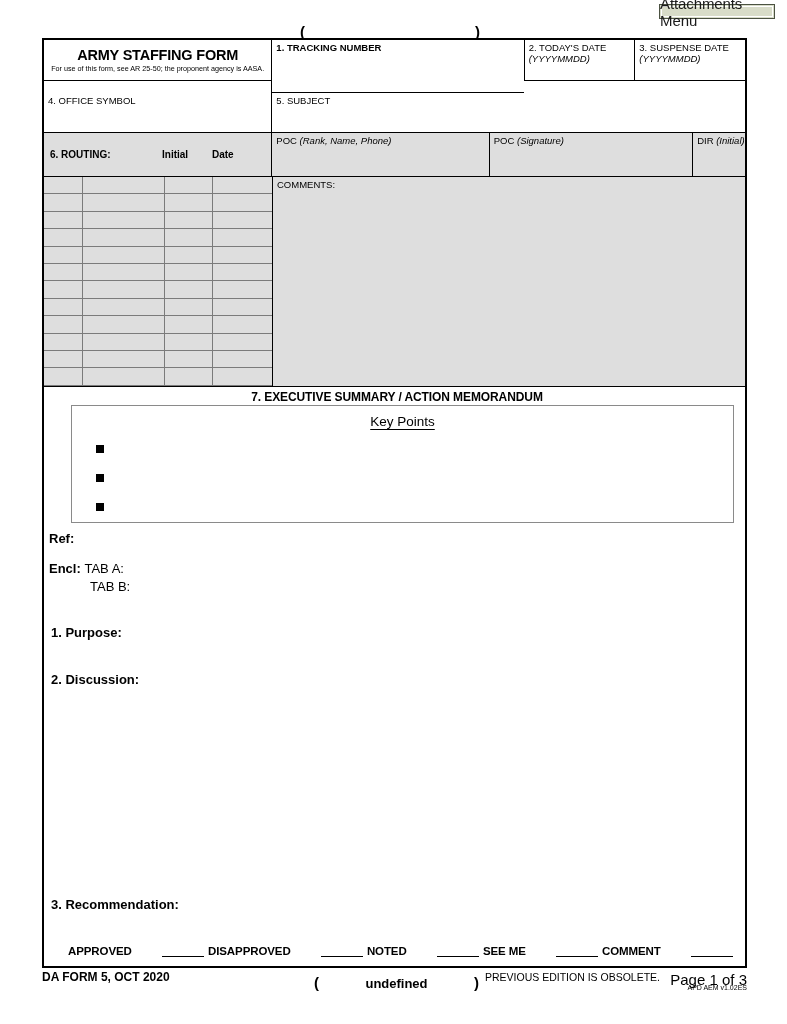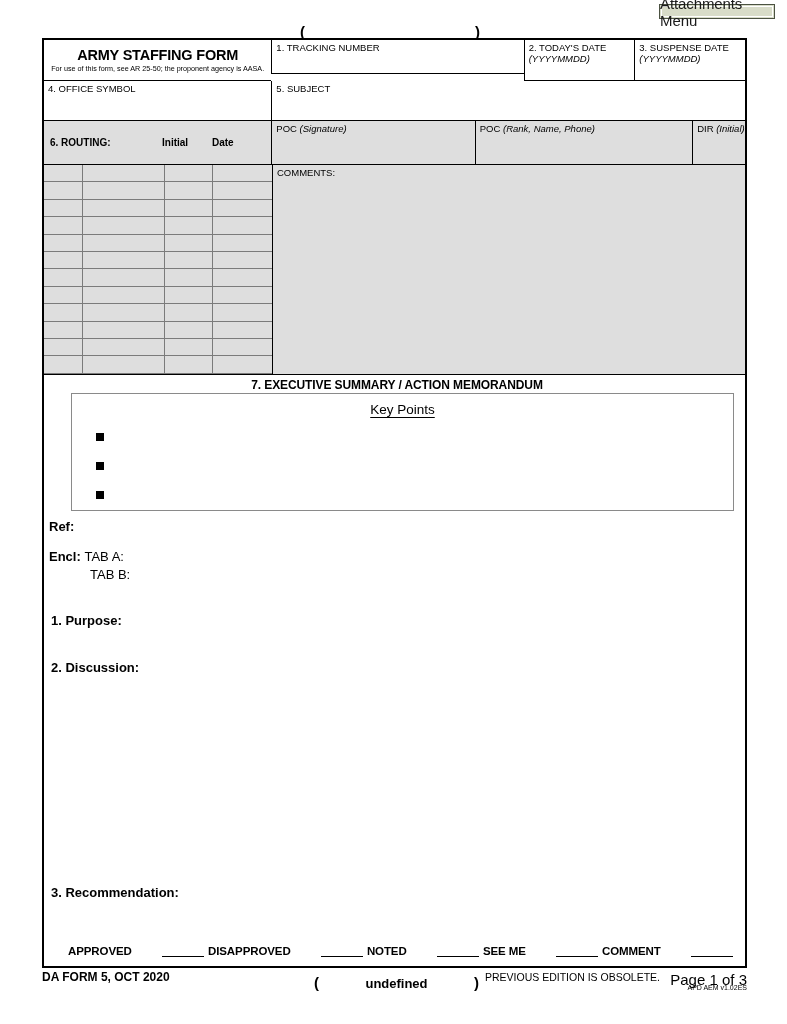--- a/index.html
+++ b/index.html
@@ -71,21 +71,21 @@
   
   #blk-title {
     width: 228px; height: 41px;
     display: flex; flex-direction: column;
     align-items: center; justify-content: center;
     text-align: center;
   }
   #blk-title .t1 { font-size: 14.5px; font-weight: 700; letter-spacing: -0.2px; }
   #blk-title .t2 { font-size: 7.2px; line-height: 1.25; margin-top: 1px; }
 
-  #blk-tracking { width: 253px; height: 34px; }
+  #blk-tracking { width: 253px; height: 53px; font-weight: bold; }
   #blk-today    { width: 111px; height: 41px; }
   #blk-suspense { width: 111px; height: 41px; }
 
   
   #blk-office  { width: 228px; height: 40px; }
   #blk-subject { width: 475px; height: 40px; }
 
   
   #routing-head {
     width: 228px; height: 44px;
@@ -256,30 +256,30 @@
       <div class="fld-num">5.  SUBJECT</div>
     </div>
   </div>
 
   <div class="row">
     <div class="cell bb shade" id="routing-head">
       <span class="rh-label">6. ROUTING:</span>
       <span class="rh-init">Initial</span>
       <span class="rh-date">Date</span>
     </div>
+    <div class="cell bl bb shade" id="blk-poc-rank">
+      <div class="fld-num">
+        <span>POC</span>
+        <i>(Rank, Name, Phone)</i>
+      </div>
+    </div>
     <div class="cell bl bb shade" id="blk-poc-sig">
       <div class="fld-num">
         <span>POC</span>
         <i>(Signature)</i>
-      </div>
-    </div>
-    <div class="cell bl bb shade" id="blk-poc-rank">
-      <div class="fld-num">
-        <span>POC</span>
-        <i>(Rank, Name, Phone)</i>
       </div>
     </div>
     <div class="cell bl bb shade" id="blk-dir">
       <div class="fld-num">
         <span>DIR</span>
         <i>(Initial)</i>
       </div>
     </div>
   </div>
 

